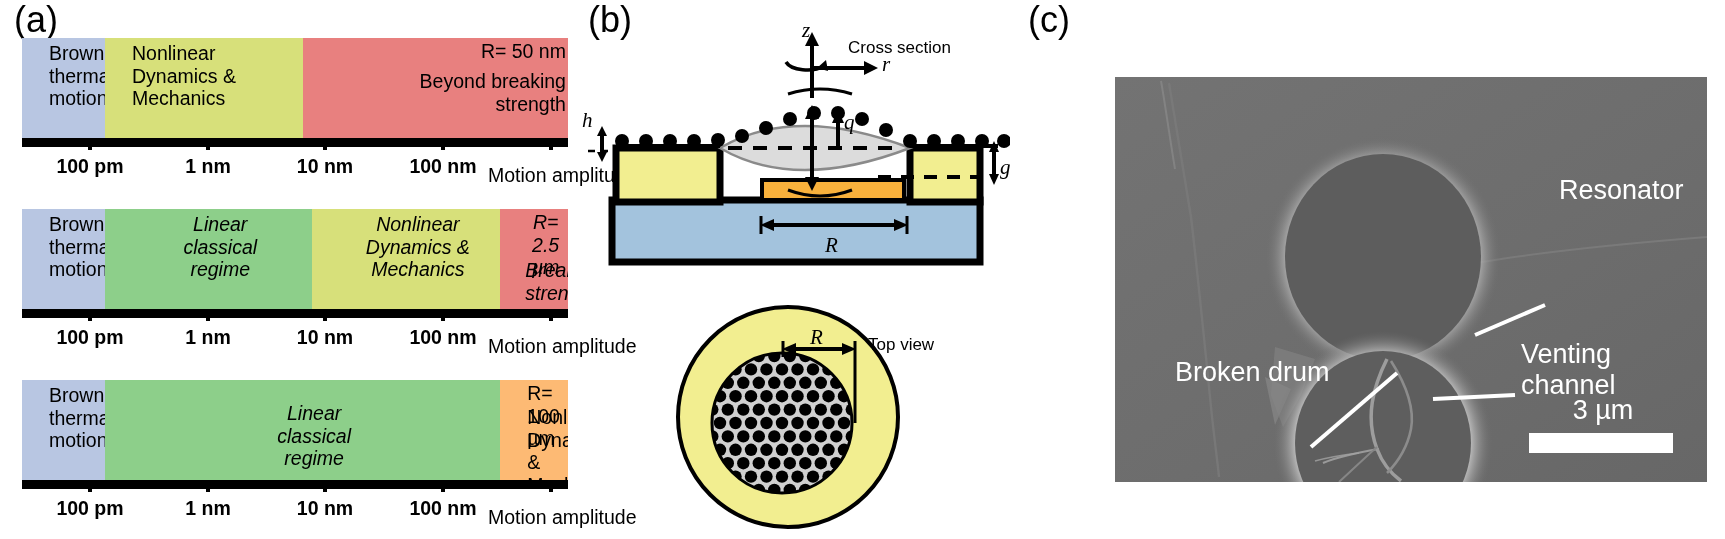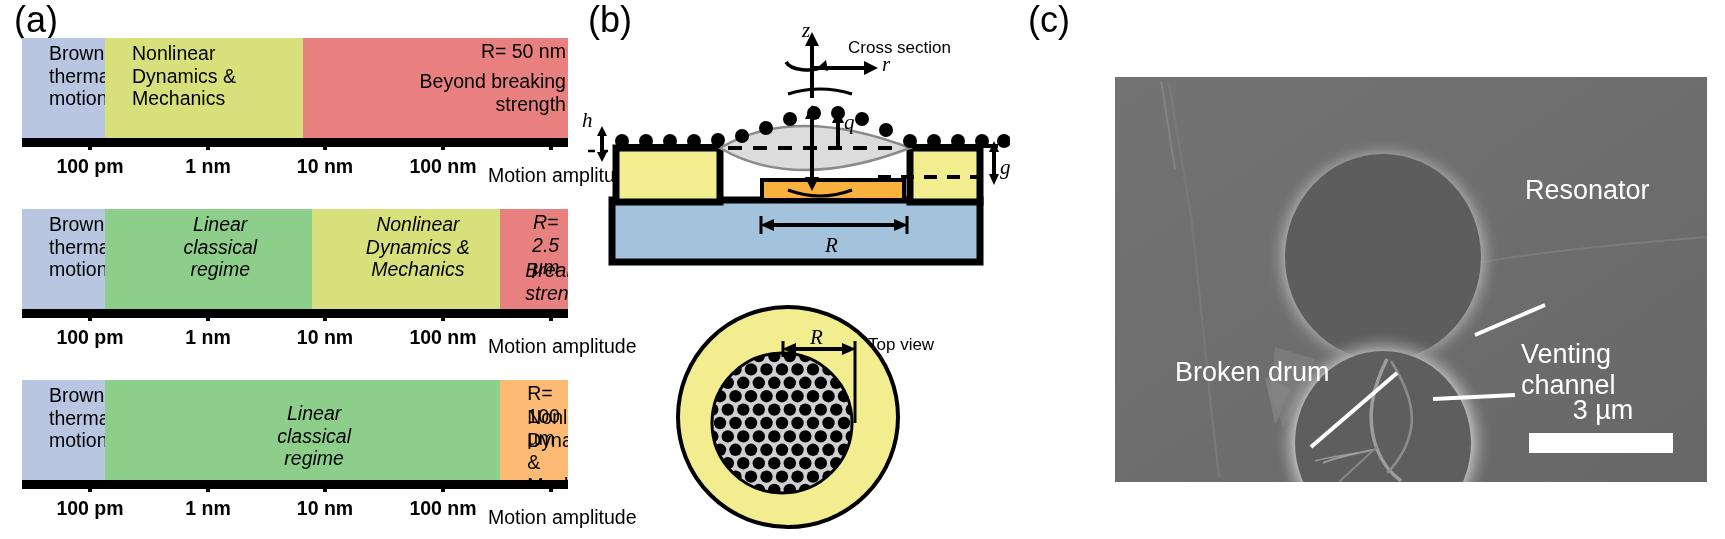--- a/index.html
+++ b/index.html
@@ -384,21 +384,21 @@
       <path d="M276 284 C290 306 300 330 296 352 C292 372 282 386 272 396" stroke="#8c8c8c" stroke-width="2.6" fill="none"></path>
       <path d="M264 372 C240 376 222 380 208 386" stroke="#9a9a9a" stroke-width="2.2" fill="none"></path>
       <path d="M262 370 C244 386 232 398 224 405" stroke="#868686" stroke-width="2" fill="none"></path>
       <path d="M200 384 C214 380 228 378 244 376" stroke="#a2a2a2" stroke-width="1.6" fill="none" opacity="0.8"></path>
 
       <line x1="360" y1="258" x2="430" y2="228" stroke="#ffffff" stroke-width="4"></line>
       <line x1="318" y1="322" x2="400" y2="318" stroke="#ffffff" stroke-width="4"></line>
       <line x1="196" y1="370" x2="282" y2="296" stroke="#ffffff" stroke-width="4"></line>
     </svg>
 
-    <div class="sem-lab" style="left:410px;top:98px;">Resonator</div>
+    <div class="sem-lab" style="left:444px;top:98px;">Resonator</div>
     <div class="sem-lab" style="left:60px;top:280px;">Broken drum</div>
     <div class="sem-lab" style="left:406px;top:262px;">Venting
 channel</div>
 
     <div class="sem-lab" style="left:418px;top:318px;width:140px;text-align:center;">3 µm</div>
     <div class="scalebar" style="left:414px;top:356px;width:144px;height:20px;"></div>
   </div>
 </div>
 
 </body></html>

